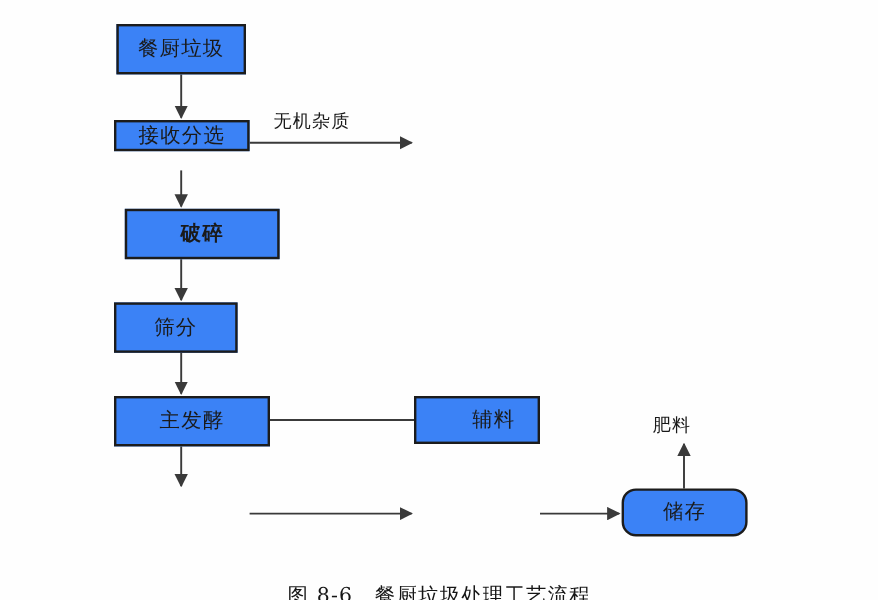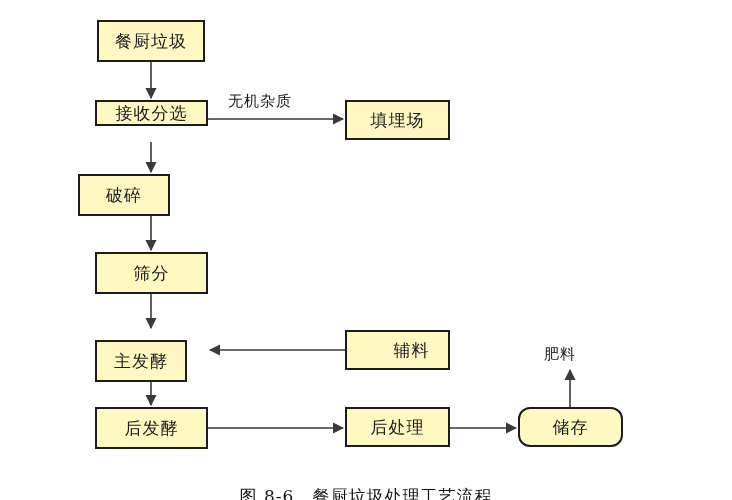--- a/index.html
+++ b/index.html
@@ -27,21 +27,21 @@
     position: absolute;
     left: 0;
     top: 0;
     width: 732px;
     height: 500px;
   }
   .node-box {
     position: absolute;
     box-sizing: border-box;
     border: 2px solid #1c1c1c;
-    background: #fef9c3;
+    background: #3b82f6;
     display: flex;
     align-items: center;
     justify-content: center;
     letter-spacing: 1px;
   }
   .node-label {
     font-size: 17px;
     line-height: 1;
     color: #1a1a1a;
     white-space: nowrap;
@@ -101,47 +101,38 @@
   </svg>
 
   <div class="node-box" style="left:97px;  top:20px;  width:108px; height:42px;">
     <span class="node-label">餐厨垃圾</span>
   </div>
 
   <div class="node-box" style="left:95px;  top:100px; width:113px; height:26px;">
     <span class="node-label">接收分选</span>
   </div>
 
-  <div class="node-box" style="left:345px; top:100px; width:105px; height:40px;">
-    <span class="node-label">填埋场</span>
-  </div>
 
-  <div class="node-box" style="left:78px;  top:174px; width:92px; height:42px;">
+  <div class="node-box" style="left:104px;  top:174px; width:129px; height:42px;font-weight:bold;">
     <span class="node-label">破碎</span>
   </div>
 
-  <div class="node-box" style="left:95px;  top:252px; width:113px; height:42px;">
+  <div class="node-box" style="left:95px;  top:252px; width:103px; height:42px;">
     <span class="node-label">筛分</span>
   </div>
 
-  <div class="node-box" style="left:95px;  top:340px; width:92px; height:42px;">
+  <div class="node-box" style="left:95px;  top:330px; width:130px; height:42px;">
     <span class="node-label">主发酵</span>
   </div>
 
   <div class="node-box" style="left:345px; top:330px; width:105px; height:40px;padding-left:28px;">
     <span class="node-label">辅料</span>
   </div>
 
-  <div class="node-box" style="left:95px;  top:407px; width:113px; height:42px;">
-    <span class="node-label">后发酵</span>
-  </div>
 
-  <div class="node-box" style="left:345px; top:407px; width:105px; height:40px;">
-    <span class="node-label">后处理</span>
-  </div>
 
   <div class="node-box" style="left:518px; top:407px; width:105px; height:40px;border-radius:12px;">
     <span class="node-label">储存</span>
   </div>
 
   <div class="edge-label" style="left:228px; top:92px;">无机杂质</div>
 
   <div class="edge-label" style="left:544px; top:345px;">肥料</div>
 
   <div class="caption" style="top:466px;">图 8-6　餐厨垃圾处理工艺流程</div>

